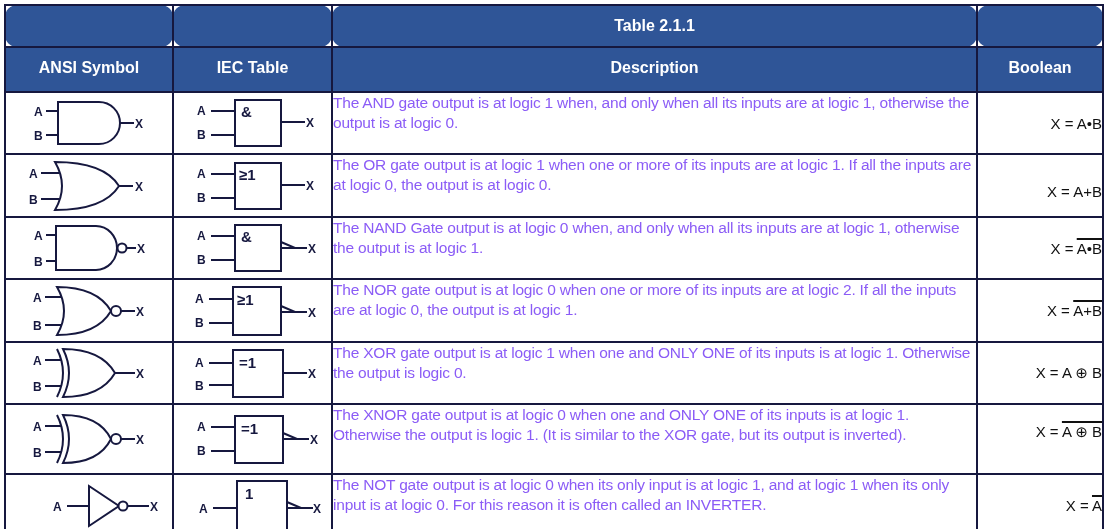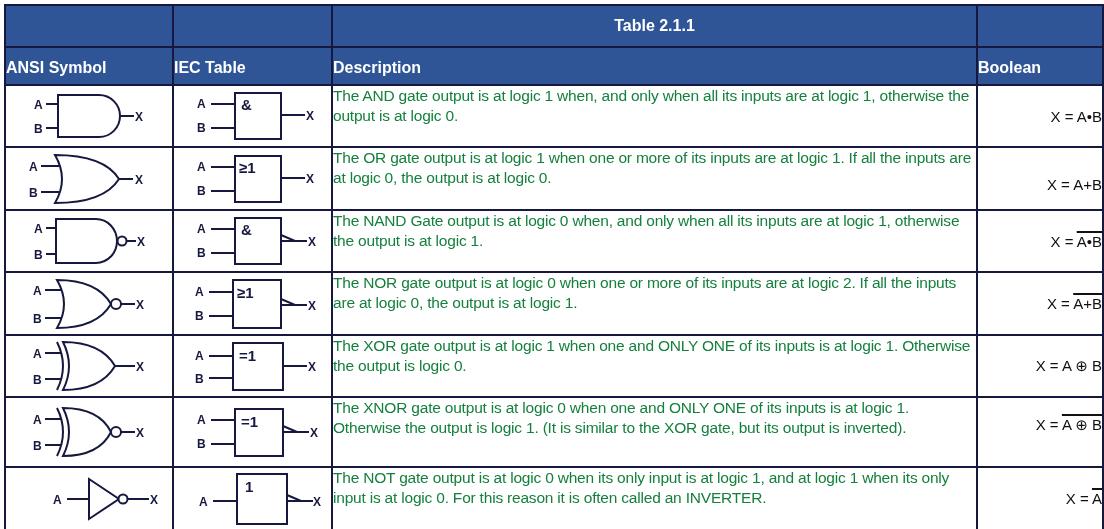--- a/index.html
+++ b/index.html
@@ -1,25 +1,25 @@
 <!DOCTYPE html>
 <html><head>
 <meta charset="utf-8">
 <style>
   html, body { margin:0; padding:0; background:#ffffff; }
   body { width:1104px; height:529px; position:relative; overflow:hidden; font-family:"Liberation Sans", sans-serif; }
   table.gates { position:absolute; left:4px; top:4px; border-collapse:collapse; table-layout:fixed; width:1098px; }
   table.gates td, table.gates th { border:2px solid #16183f; padding:0; }
   col.c1 { width:168px; } col.c2 { width:159px; } col.c3 { width:645px; } col.c4 { width:126px; }
-  tr.title-row th { height:40px; background:#2f5597; color:#fff; font-weight:bold; font-size:16px; text-align:center; }
+  tr.title-row th { height:40px; background:#2f5597; color:#fff; font-weight:bold; font-size:16px; text-align:center;border-radius:12px; }
   tr.title-row th.title-cell { text-align:center; }
-  tr.header-row th { height:29px; background:#2f5597; color:#fff; font-weight:bold; font-size:16px; text-align:left; vertical-align:bottom; padding-bottom:7px; }
+  tr.header-row th { height:29px; background:#2f5597; color:#fff; font-weight:bold; font-size:16px; text-align:center; vertical-align:bottom; padding-bottom:14px; }
   td.sym { text-align:center; vertical-align:middle; }
   td.sym svg { display:block; margin:0 auto; }
-  td.desc { font-size:15.5px; color:#15803d; line-height:20px; vertical-align:top; padding:5px 8px 0 10px; letter-spacing:-0.2px; }
+  td.desc { font-size:15.5px; color:#8b5cf6; line-height:20px; vertical-align:top; padding:5px 8px 0 10px; letter-spacing:-0.2px; }
   td.bool { text-align:right; vertical-align:middle; font-size:15px; color:#111; }
   .ov { text-decoration:overline; text-decoration-thickness:2px; }
 </style>
 </head>
 <body>
 
 <table class="gates">
   <colgroup>
       <col class="c1">
       <col class="c2">

